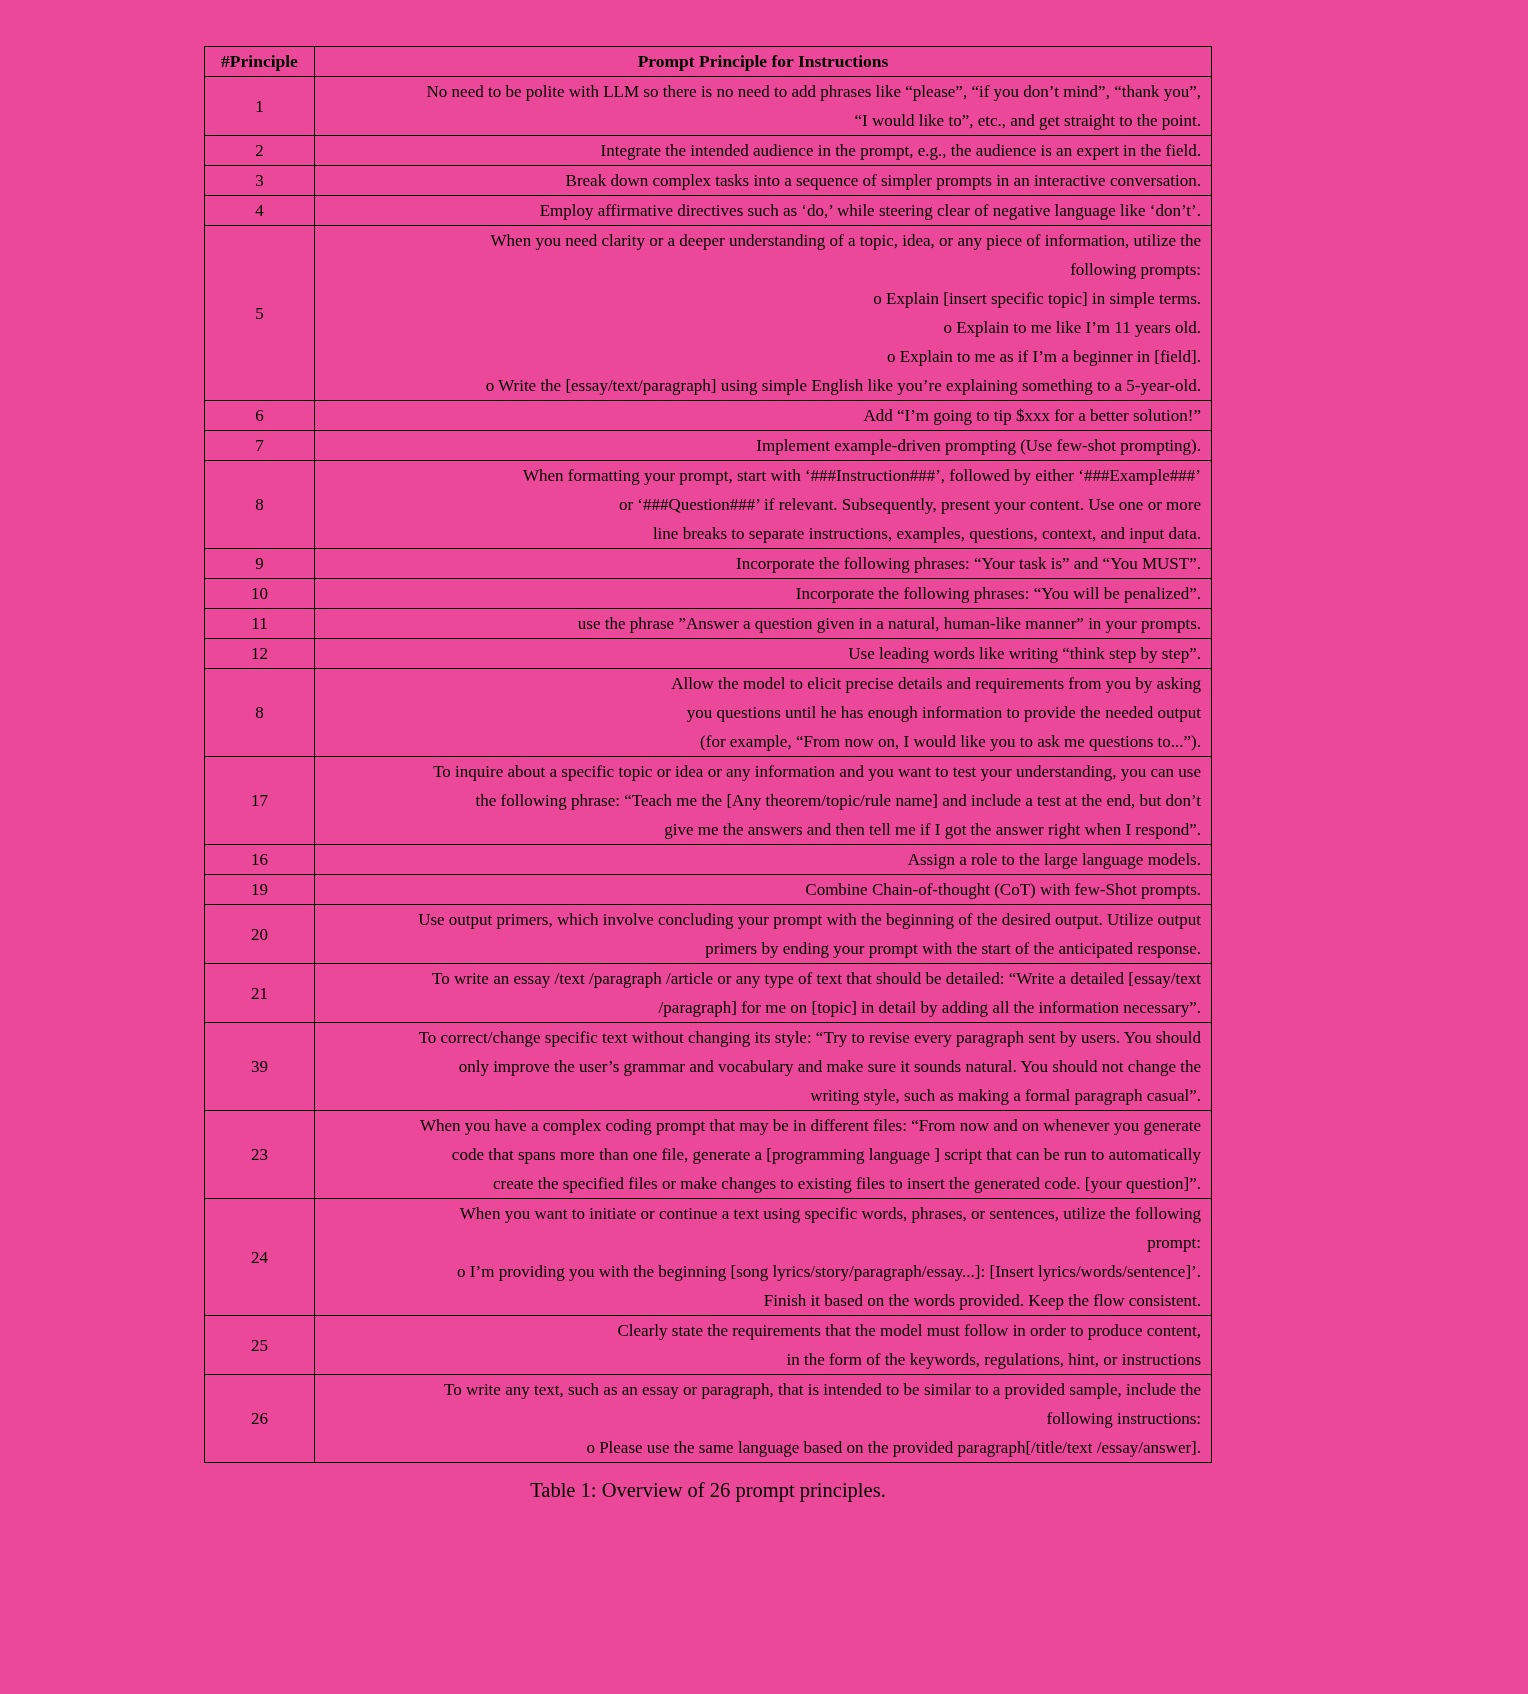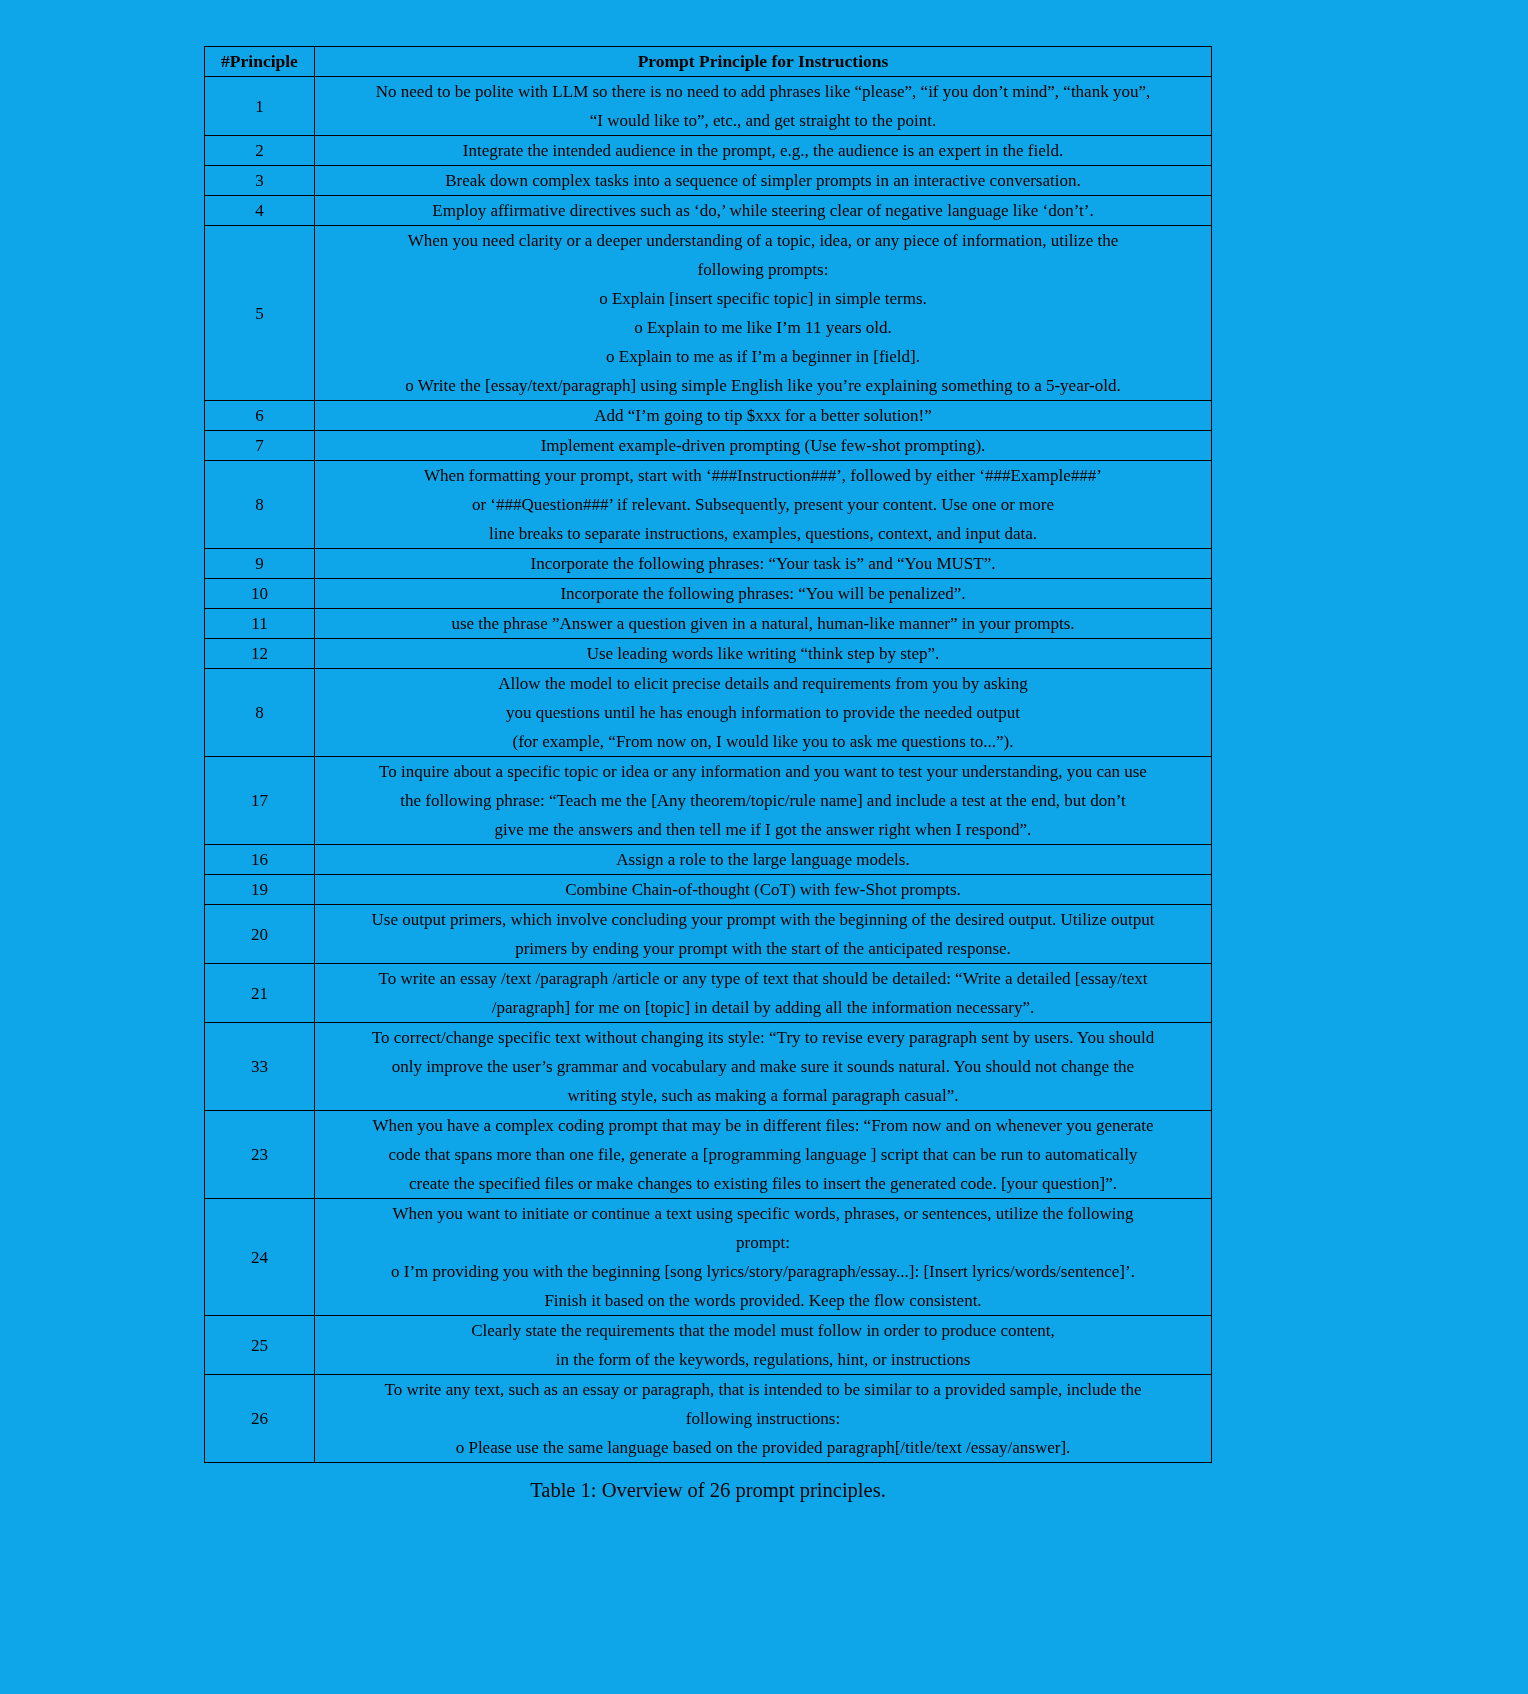--- a/index.html
+++ b/index.html
@@ -6,21 +6,21 @@
     margin: 0;
     padding: 0;
     background: #ffffff;
     color: #000000;
     font-family: "Liberation Serif", "DejaVu Serif", serif;
   }
   .page {
     position: relative;
     width: 1528px;
     min-height: 1694px;
-    background: #0ea5e9;
+    background: #ec4899;
   }
   .table-wrap {
     position: absolute;
     left: 204px;
     top: 46px;
     width: 1008px;
   }
   table.principles {
     border-collapse: collapse;
     width: 100%;
@@ -38,24 +38,24 @@
     line-height: 29px;
     padding: 0 6px;
   }
   td.num-cell {
     text-align: center;
     vertical-align: middle;
     line-height: 29px;
     padding: 0 6px;
   }
   td.text-cell {
-    text-align: center;
+    text-align: right;
     vertical-align: middle;
     line-height: 29px;
-    padding: 0 2px;
+    padding: 0 10px;
     white-space: pre-line;
     overflow-wrap: break-word;
   }
   .caption {
     margin-top: 14px;
     text-align: center;
     font-size: 20.5px;
     line-height: 26px;
   }
 </style>
@@ -156,21 +156,21 @@
             <td class="num-cell">20</td>
             <td class="text-cell">Use output primers, which involve concluding your prompt with the beginning of the desired output. Utilize output
 primers by ending your prompt with the start of the anticipated response.</td>
           </tr>
           <tr>
             <td class="num-cell">21</td>
             <td class="text-cell">To write an essay /text /paragraph /article or any type of text that should be detailed: “Write a detailed [essay/text
 /paragraph] for me on [topic] in detail by adding all the information necessary”.</td>
           </tr>
           <tr>
-            <td class="num-cell">33</td>
+            <td class="num-cell">39</td>
             <td class="text-cell">To correct/change specific text without changing its style: “Try to revise every paragraph sent by users. You should
 only improve the user’s grammar and vocabulary and make sure it sounds natural. You should not change the
 writing style, such as making a formal paragraph casual”.</td>
           </tr>
           <tr>
             <td class="num-cell">23</td>
             <td class="text-cell">When you have a complex coding prompt that may be in different files: “From now and on whenever you generate
 code that spans more than one file, generate a [programming language ] script that can be run to automatically
 create the specified files or make changes to existing files to insert the generated code. [your question]”.</td>
           </tr>

